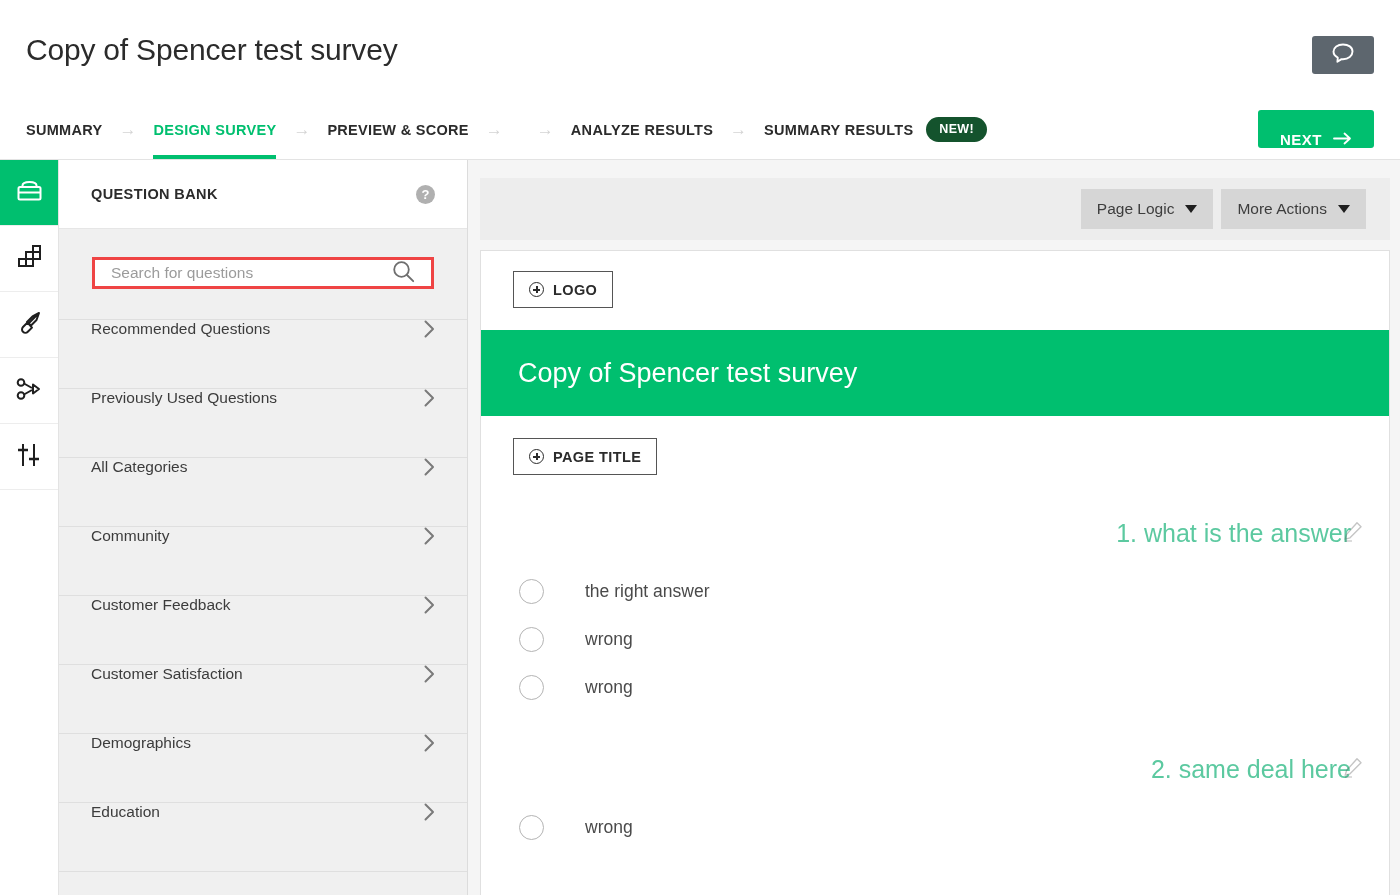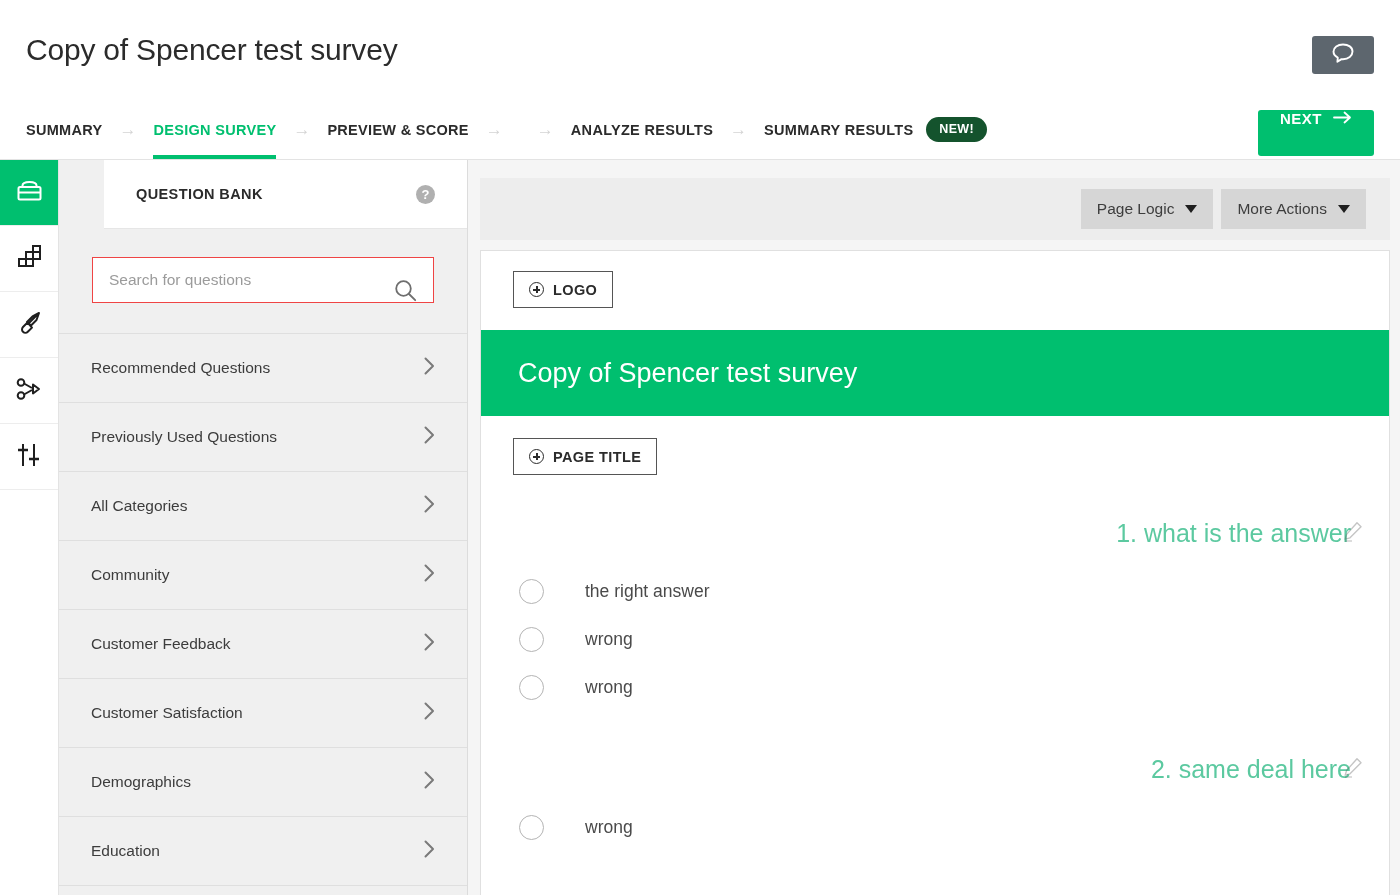--- a/index.html
+++ b/index.html
@@ -90,24 +90,24 @@
     position: absolute;
     right: 26px;
     top: 10px;
     background: #00bf6f;
     color: #ffffff;
     font-size: 15px;
     font-weight: bold;
     letter-spacing: 0.5px;
     border: none;
     border-radius: 3px;
-    height: 46px;
+    height: 38px;
     padding: 0 22px;
     display: flex;
-    align-items: flex-start;
+    align-items: flex-end;
     gap: 11px;
     cursor: pointer;
     font-family: "Liberation Sans", sans-serif;
   }
 
   
   .workspace {
     display: flex;
     height: 735px;
   }
@@ -141,21 +141,20 @@
   }
   .qbank-head {
     height: 69px;
     background: #ffffff;
     display: flex;
     align-items: center;
     padding: 0 32px;
     justify-content: space-between;
     border-bottom: 1px solid #e6e6e6;
     flex: 0 0 69px;
-    margin-left: 45px;
   }
   .qbank-title {
     font-size: 14.5px;
     font-weight: bold;
     letter-spacing: 0.4px;
     color: #2b2b2b;
   }
   .help-icon {
     width: 19px; height: 19px;
     border-radius: 50%;
@@ -169,24 +168,24 @@
     cursor: pointer;
   }
   .search-wrap {
     padding: 28px 33px 30px;
     background: #f0f0f0;
     border-bottom: 1px solid #dfdfdf;
   }
   .search-box {
     position: relative;
     background: #ffffff;
-    border: 1px solid #ef4444;
-    height: 46px;
-    display: flex;
-    align-items: flex-end;
+    border: 3px solid #ef4444;
+    height: 32px;
+    display: flex;
+    align-items: flex-start;
   }
   .search-box input {
     border: none;
     outline: none;
     flex: 1;
     height: 100%;
     padding: 0 16px;
     font-size: 15.5px;
     color: #555;
     font-family: "Liberation Sans", sans-serif;
@@ -196,21 +195,21 @@
   .search-icon-btn {
     padding-right: 16px;
     display: flex;
     align-items: center;
     cursor: pointer;
   }
   .cat-list { flex: 1; overflow: hidden; }
   .cat-row {
     height: 69px;
     display: flex;
-    align-items: center;
+    align-items: flex-start;
     justify-content: space-between;
     padding: 0 32px;
     border-bottom: 1px solid #dfdfdf;
     cursor: pointer;
     background: #f0f0f0;
   }
   .cat-label { font-size: 15.5px; color: #3c3c3c; }
   .chev { color: #7a7a7a; }
 
   

